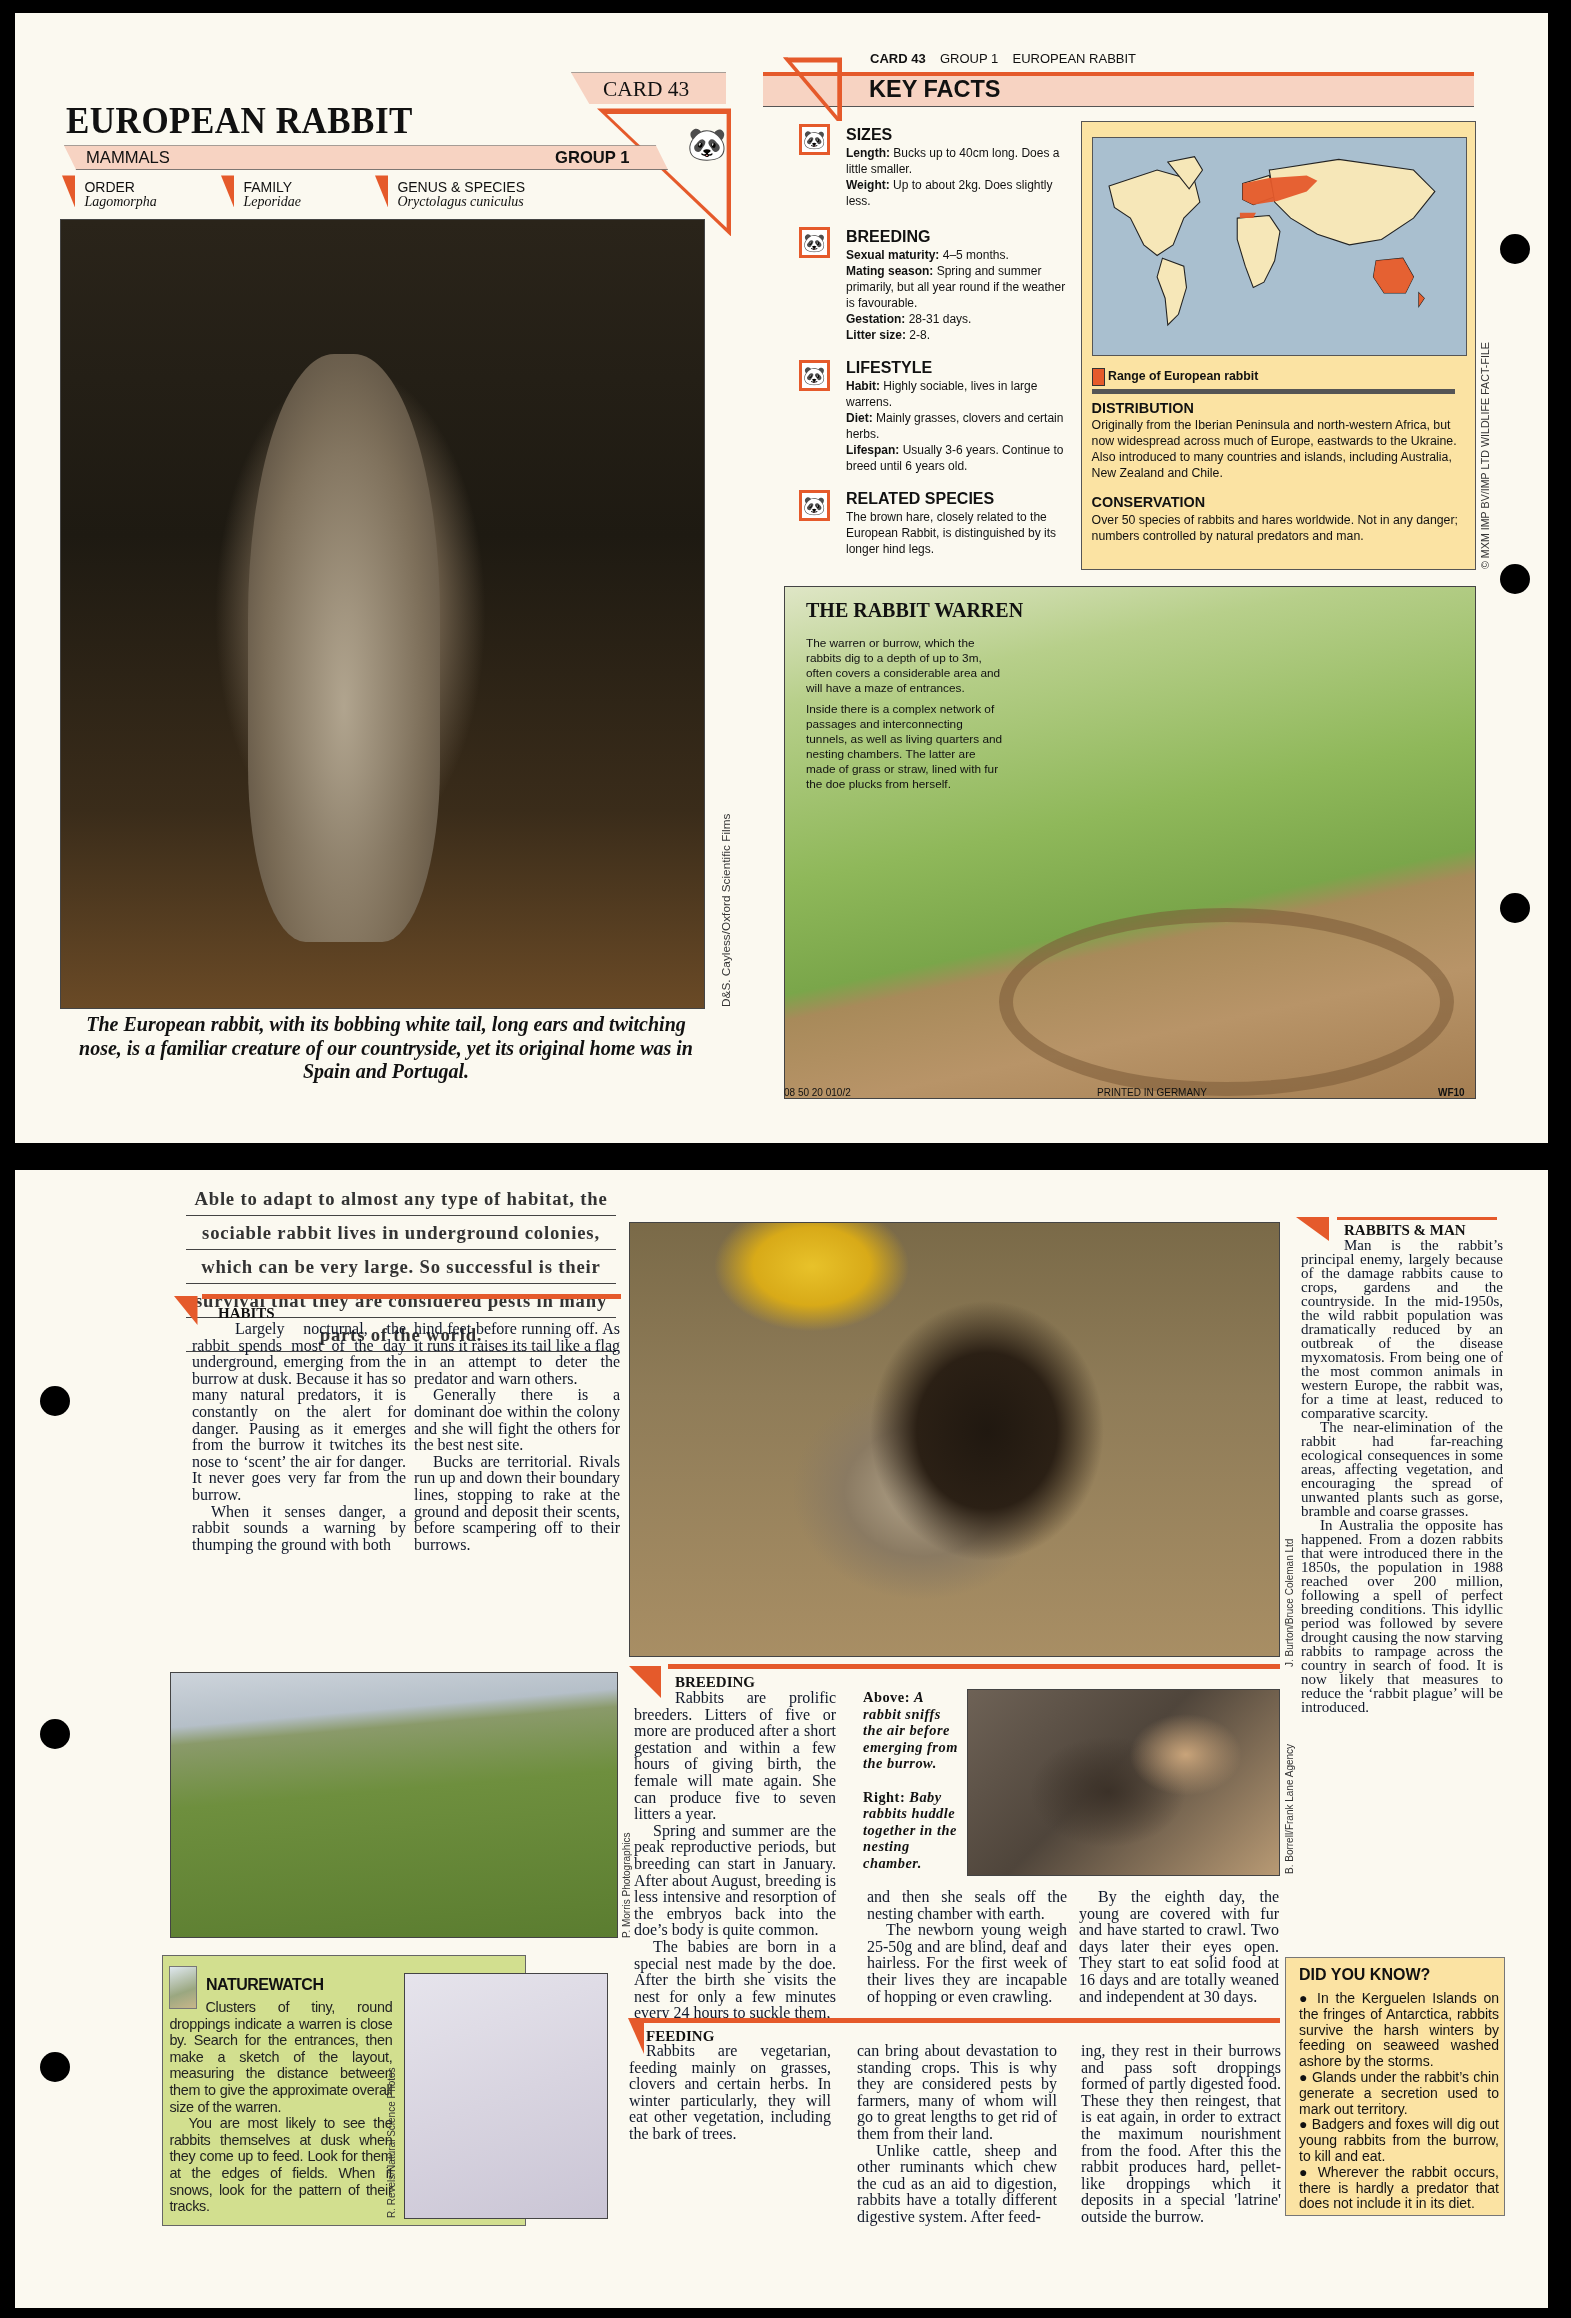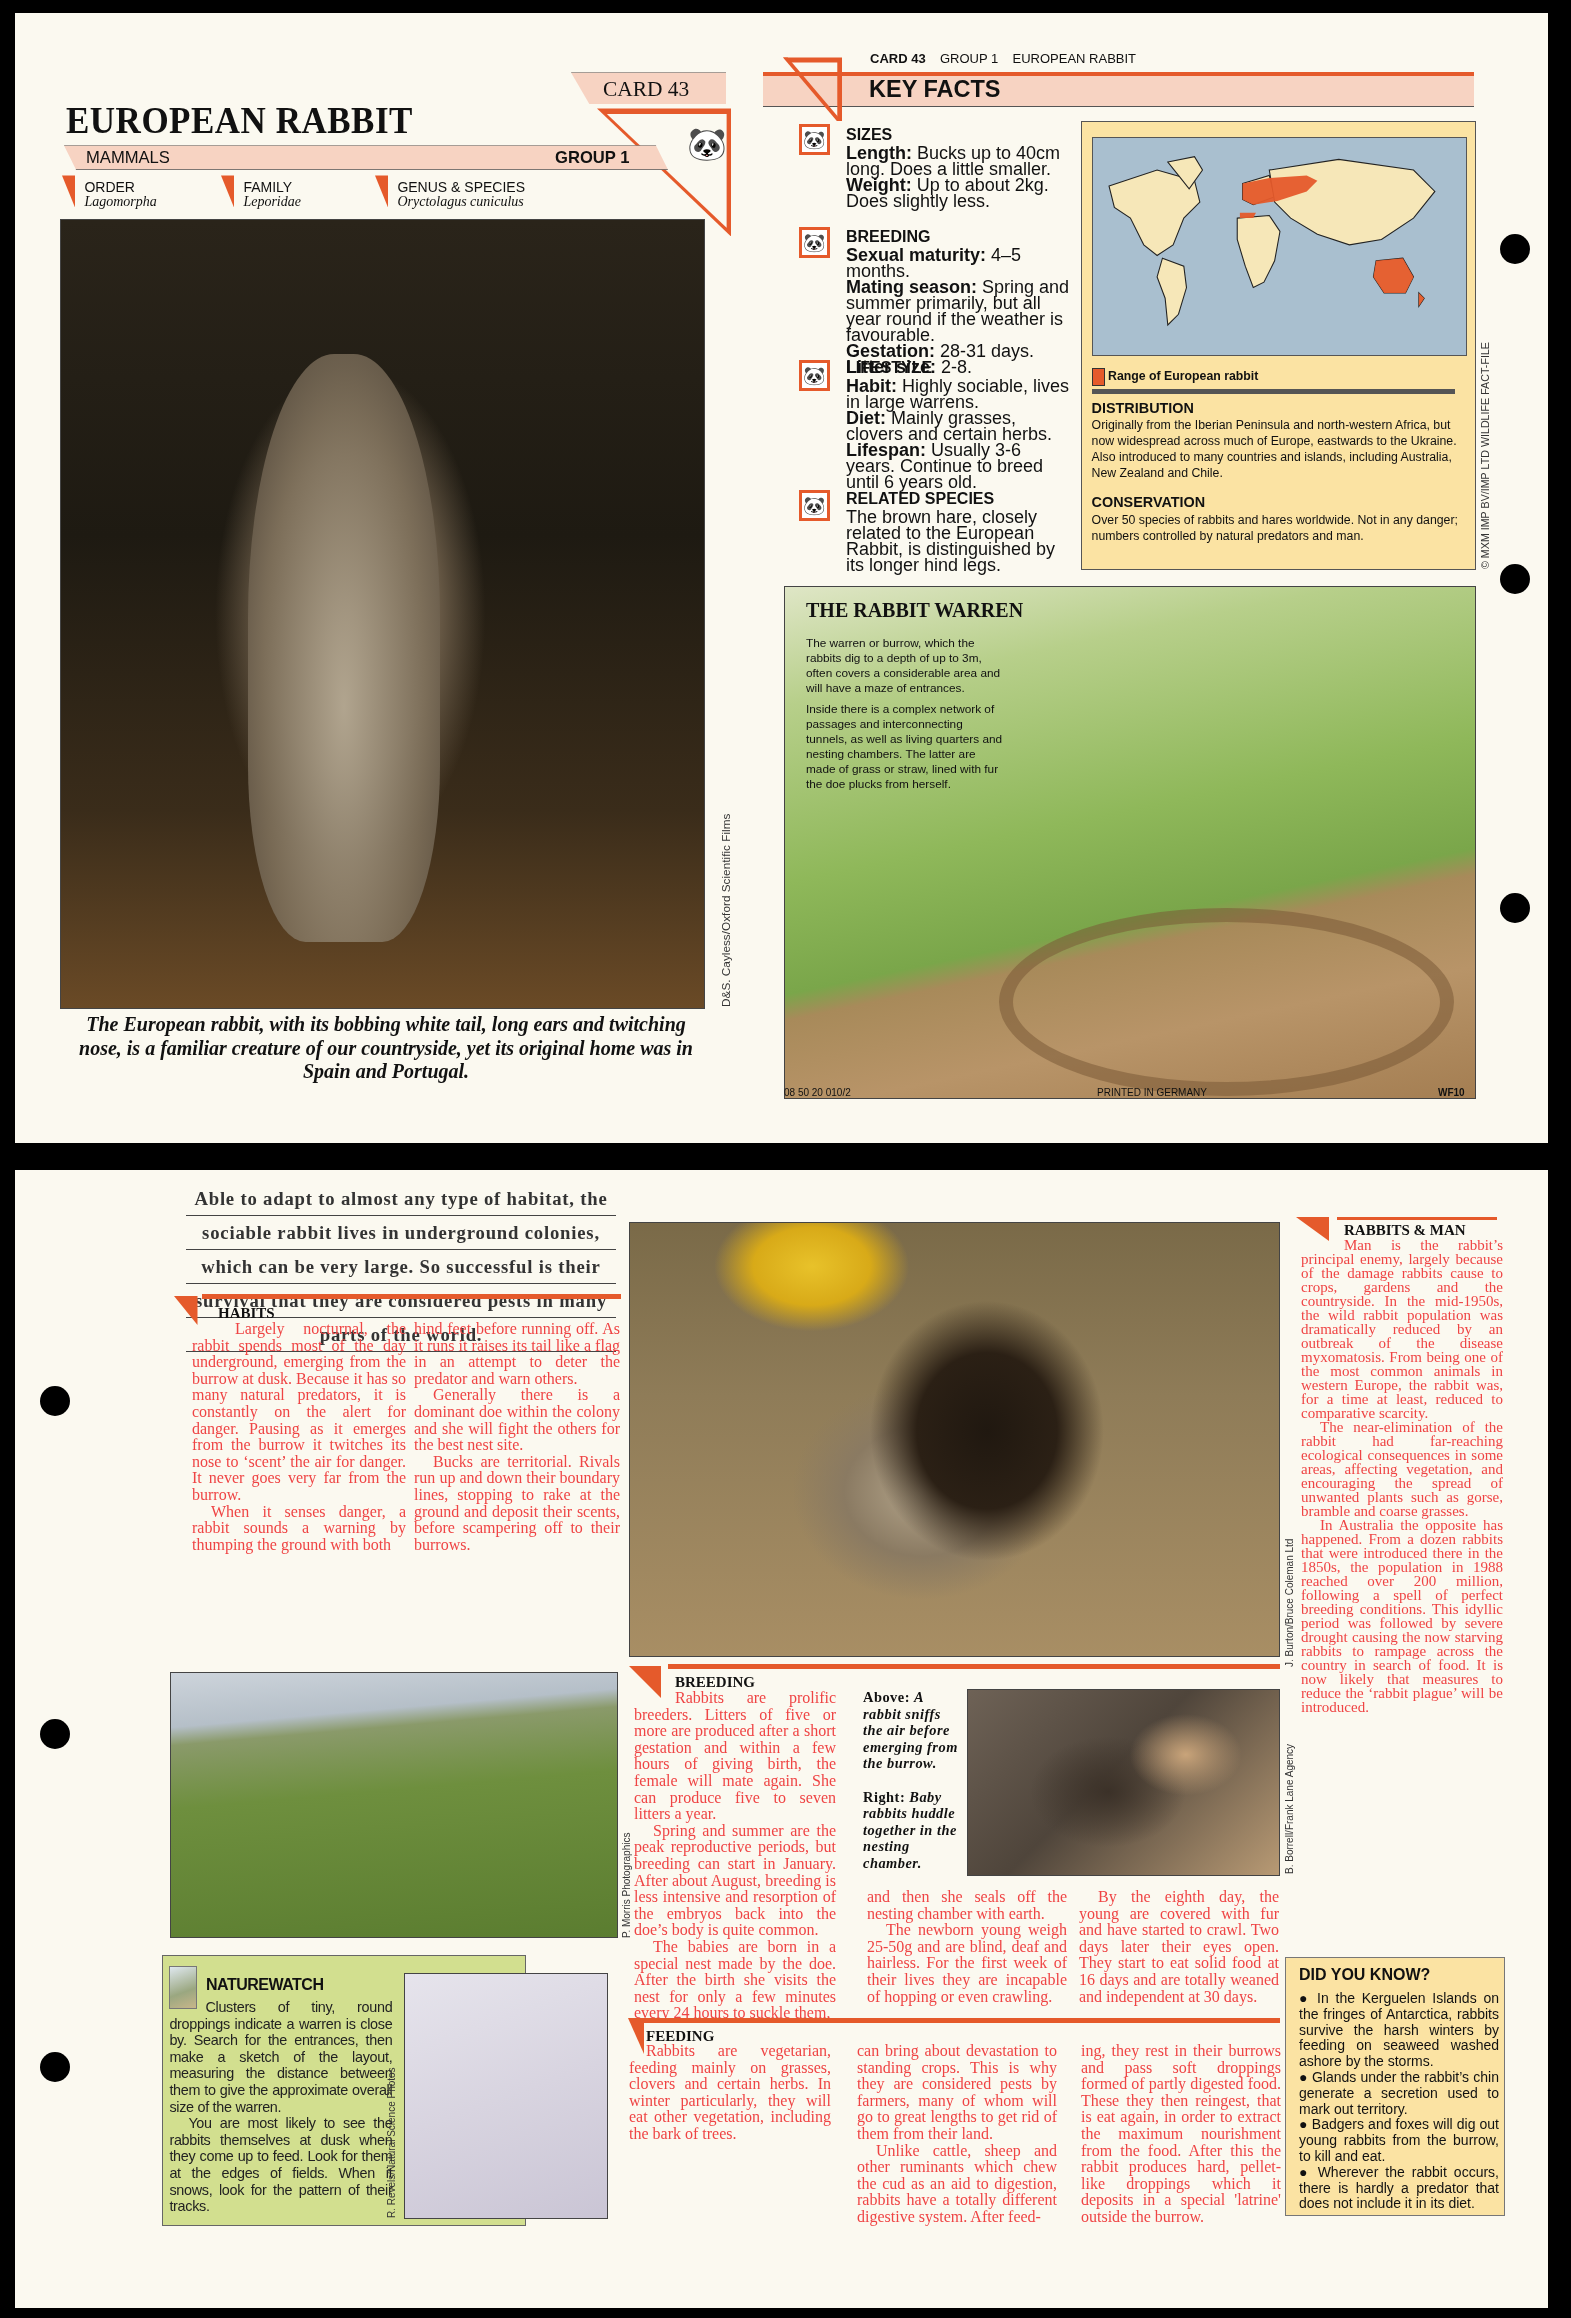--- a/index.html
+++ b/index.html
@@ -7,25 +7,25 @@
   .page{position:absolute;background:#fbf9f0;}
   .serif{font-family:"Liberation Serif",serif;}
   .cond{font-family:"Liberation Sans",sans-serif;}
   .abs{position:absolute;}
   .orange{background:#e55a2b;}
   .pink{background:#f7d3c2;}
   .photo{position:absolute;border:1.6px solid #444;box-sizing:border-box;overflow:hidden;}
   .credit{position:absolute;font-size:11.8px;color:#333;transform-origin:left top;transform:rotate(-90deg);white-space:nowrap;}
   .hole{position:absolute;width:30px;height:30px;border-radius:50%;background:#000;}
   p{margin:0;}
-  .body-serif{font-family:"Liberation Serif",serif;font-size:16px;line-height:16.6px;text-align:justify;color:#ef4444;}
+  .body-serif{font-family:"Liberation Serif",serif;font-size:16px;line-height:16.6px;text-align:justify;color:#0f172a;}
   .body-cond{font-family:"Liberation Sans",sans-serif;font-size:14.4px;line-height:16.6px;text-align:justify;color:#222;letter-spacing:-0.3px;}
   .indent{text-indent:19px;}
   .fact-title{font-weight:bold;font-size:16px;margin-bottom:1.1px;}
-  .fact-text{font-size:18px;line-height:16px;}
+  .fact-text{font-size:12px;line-height:16px;}
   .fact-icon{position:absolute;width:31px;height:31px;border:3.2px solid #e55a2b;background:#fff;box-sizing:border-box;display:flex;align-items:center;justify-content:center;font-size:18px;}
 </style>
 </head>
 <body>
 
 <div class="page" style="left:15px;top:13.4px;width:1533px;height:1130px;">
 
   <div class="abs serif" style="left:51px;top:88px;font-size:35px;font-weight:bold;letter-spacing:0.5px;transform:scaleY(1.08);">EUROPEAN RABBIT</div>
 
   <div class="abs" style="left:556px;top:59px;width:155px;height:31px;">

